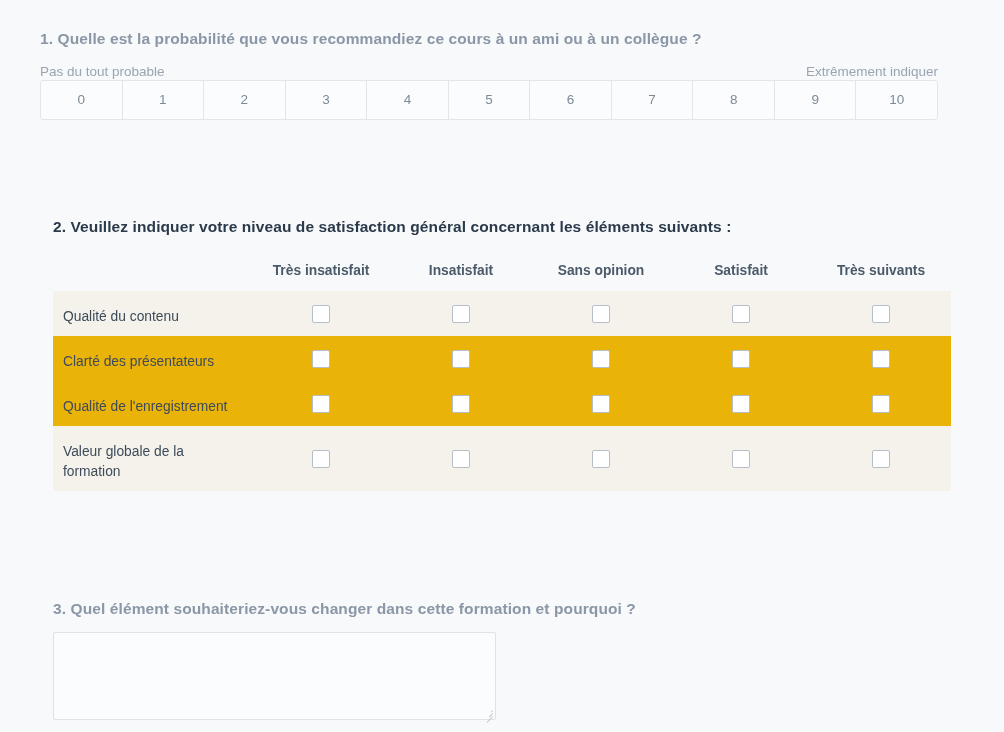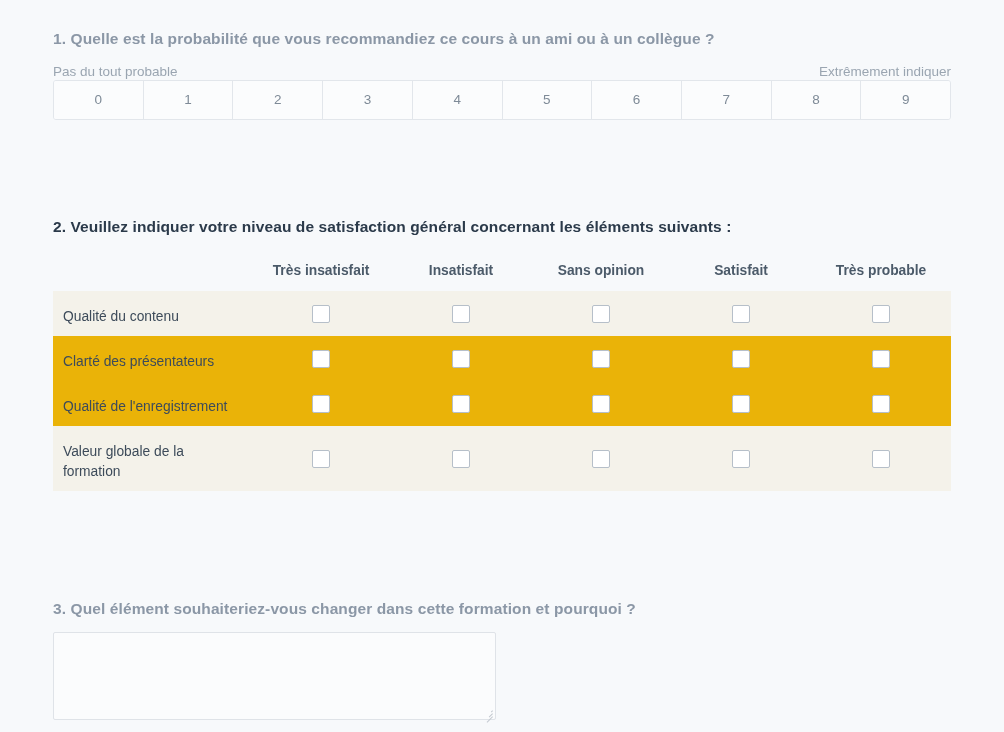--- a/index.html
+++ b/index.html
@@ -19,21 +19,21 @@
   .page {
     position: relative;
     width: 1004px;
     height: 732px;
     box-sizing: border-box;
   }
 
   
   .q1 {
     position: absolute;
-    left: 53px;
+    left: 40px;
     top: 30px;
     width: 898px;
   }
   .q-title {
     font-size: 15.5px;
     font-weight: bold;
     letter-spacing: 0.1px;
     color: #8b97a6;
     margin: 0 0 16px 0;
   }
@@ -163,20 +163,21 @@
       <div class="nps-cell">0</div>
       <div class="nps-cell">1</div>
       <div class="nps-cell">2</div>
       <div class="nps-cell">3</div>
       <div class="nps-cell">4</div>
       <div class="nps-cell">5</div>
       <div class="nps-cell">6</div>
       <div class="nps-cell">7</div>
       <div class="nps-cell">8</div>
       <div class="nps-cell">9</div>
+      <div class="nps-cell">10</div>
     </div>
   </section>
 
   <section class="q2">
     <p class="q-title q2-title">2. Veuillez indiquer votre niveau de satisfaction général concernant les éléments suivants :</p>
     <table class="matrix">
       <colgroup>
         <col class="label-col">
         <col>
           <col>
@@ -184,21 +185,21 @@
           <col>
           <col>
       </colgroup>
       <thead>
         <tr>
           <th></th>
           <th>Très insatisfait</th>
           <th>Insatisfait</th>
           <th>Sans opinion</th>
           <th>Satisfait</th>
-          <th>Très probable</th>
+          <th>Très suivants</th>
         </tr>
       </thead>
       <tbody>
         <tr class="odd">
           <td class="row-label">Qualité du contenu</td>
           <td class="cell"><span class="cb"></span></td>
           <td class="cell"><span class="cb"></span></td>
           <td class="cell"><span class="cb"></span></td>
           <td class="cell"><span class="cb"></span></td>
           <td class="cell"><span class="cb"></span></td>

